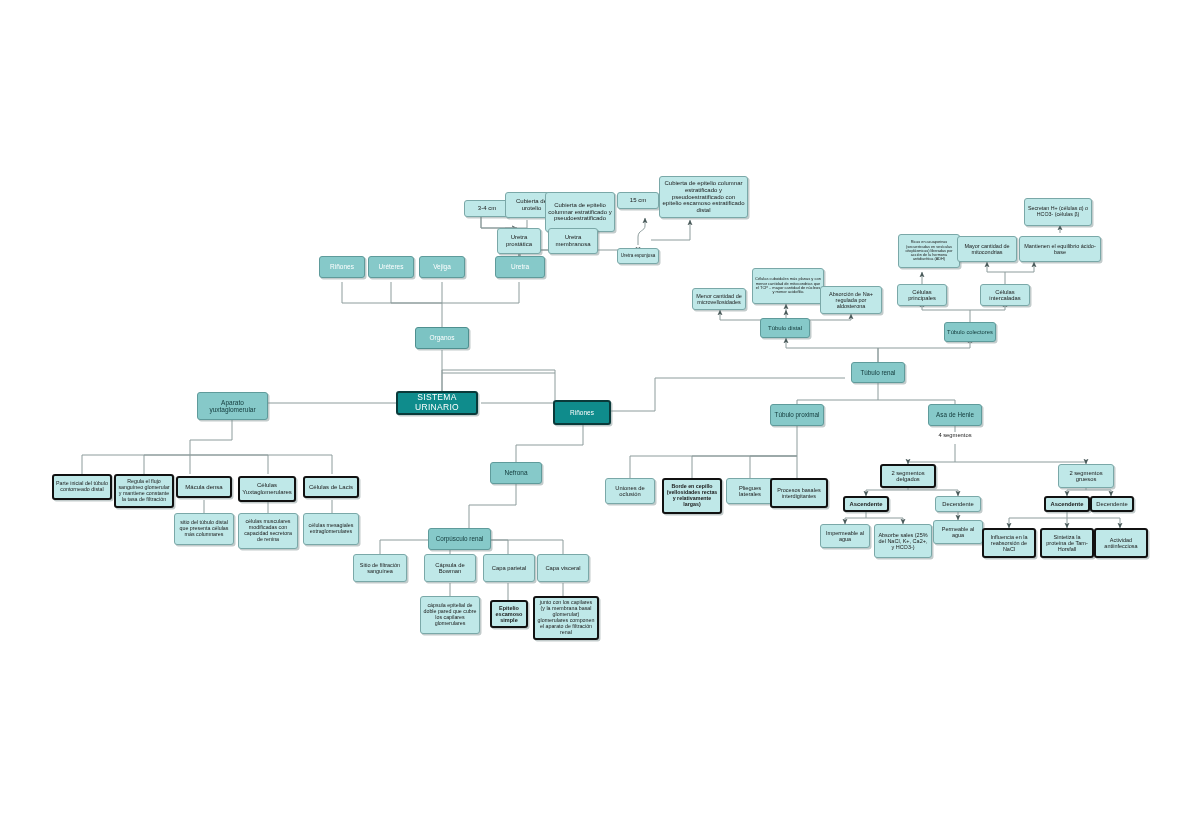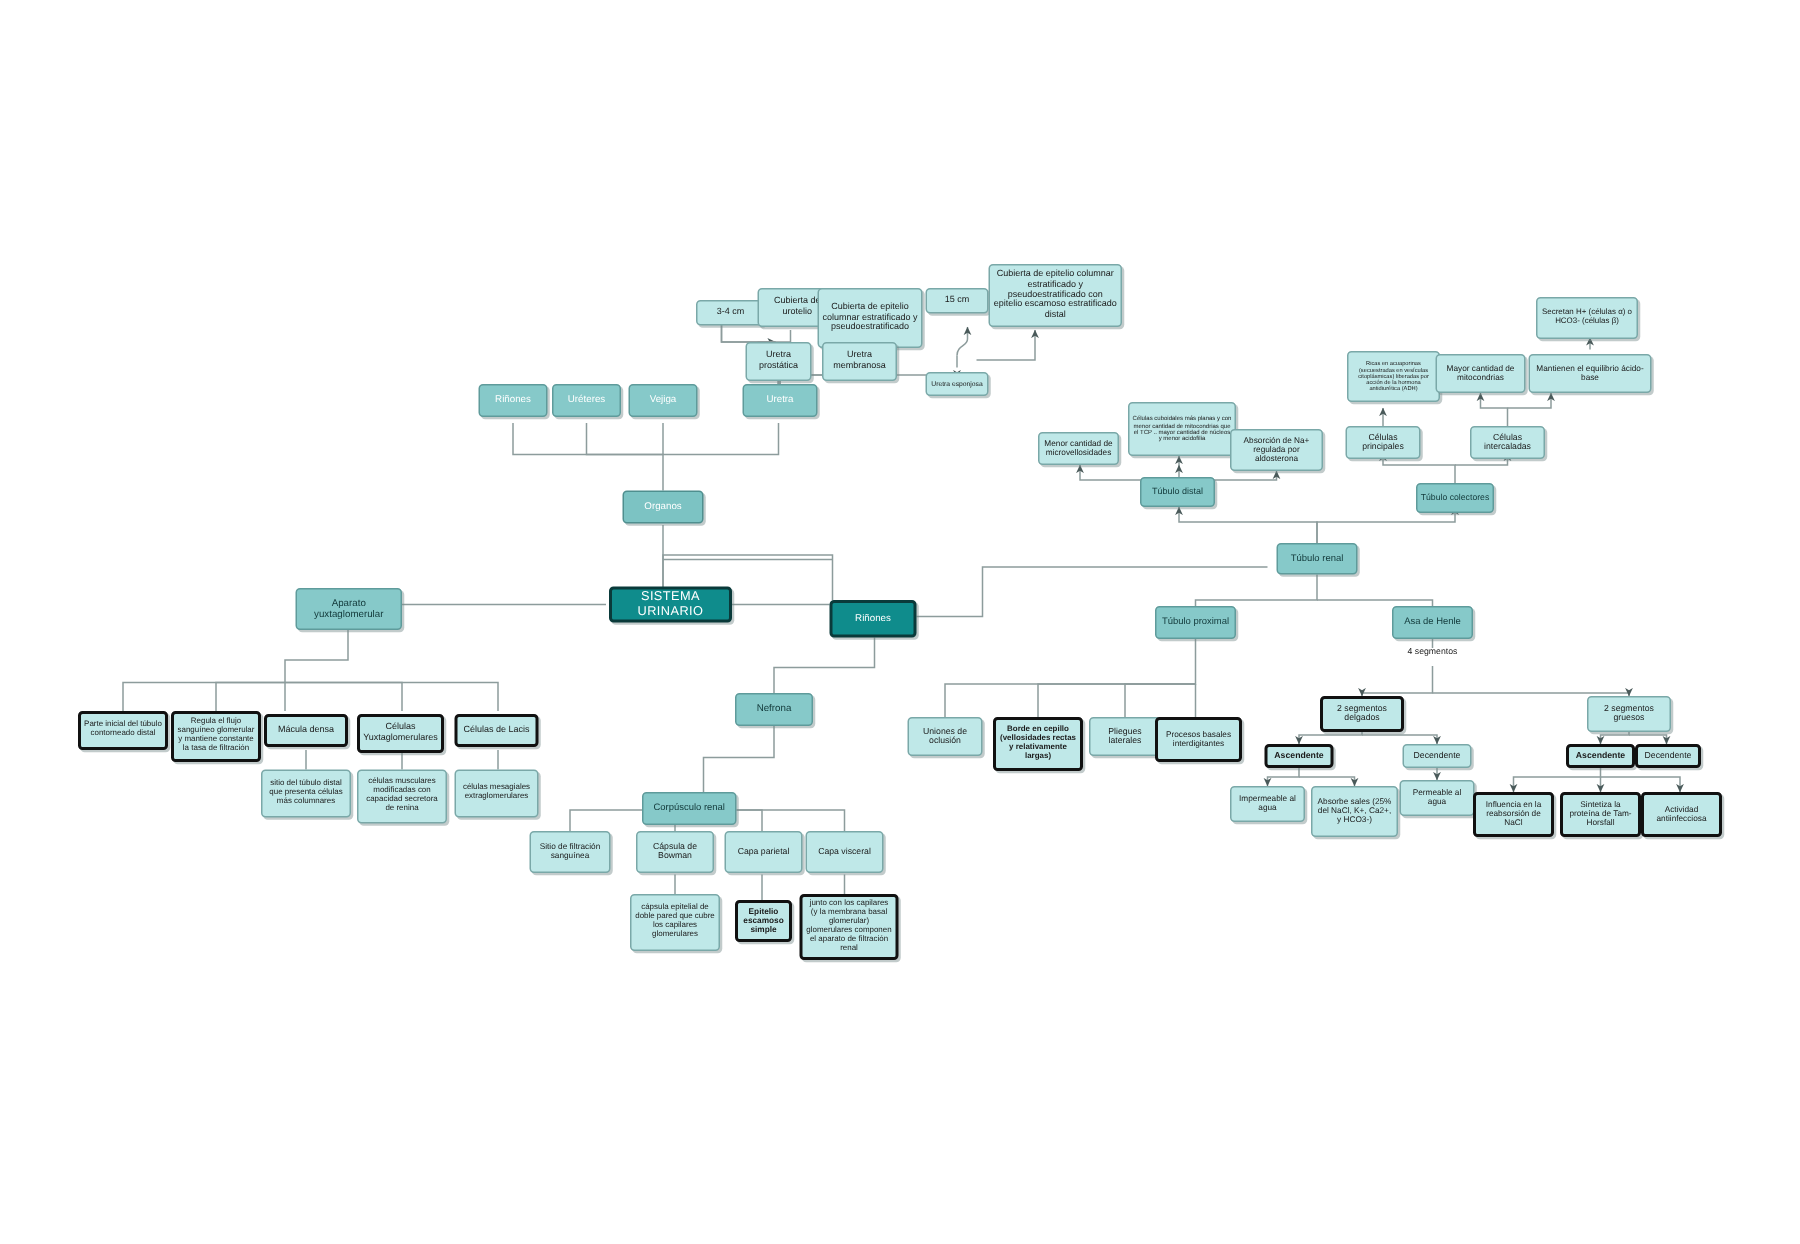--- a/index.html
+++ b/index.html
@@ -142,21 +142,21 @@
   <div class="node c-mid sh" style="left:495px;top:256px;width:50px;height:22px;font-size:6.5px;">Uretra</div>
 
   <div class="node c-mid sh" style="left:319px;top:256px;width:46px;height:22px;font-size:6.5px;">Riñones</div>
 
   <div class="node c-mid sh" style="left:368px;top:256px;width:46px;height:22px;font-size:6.5px;">Uréteres</div>
 
   <div class="node c-mid sh" style="left:419px;top:256px;width:46px;height:22px;font-size:6.5px;">Vejiga</div>
 
   <div class="node c-midark sh" style="left:415px;top:327px;width:54px;height:22px;font-size:6.5px;color:#ffffff;">Organos</div>
 
-  <div class="node c-dark sh" style="left:406px;top:391px;width:82px;height:24px;font-size:8.5px;letter-spacing:.3px;">SISTEMA URINARIO</div>
+  <div class="node c-dark sh" style="left:396px;top:391px;width:82px;height:24px;font-size:8.5px;letter-spacing:.3px;">SISTEMA URINARIO</div>
 
   <div class="node c-mid sh" style="left:197px;top:392px;width:71px;height:28px;font-size:6.5px;color:#12393a;">Aparato yuxtaglomerular</div>
 
   <div class="node c-light thick sh" style="left:52px;top:474px;width:60px;height:26px;font-size:5.3px;">Parte inicial del túbulo contorneado distal</div>
 
   <div class="node c-light thick sh" style="left:114px;top:474px;width:60px;height:34px;font-size:5.3px;">Regula el flujo sanguíneo glomerular y mantiene constante la tasa de filtración</div>
 
   <div class="node c-light thick sh" style="left:176px;top:476px;width:56px;height:22px;font-size:6px;">Mácula densa</div>
 
   <div class="node c-light sh" style="left:174px;top:513px;width:60px;height:32px;font-size:5.3px;">sitio del túbulo distal que presenta células más columnares</div>

